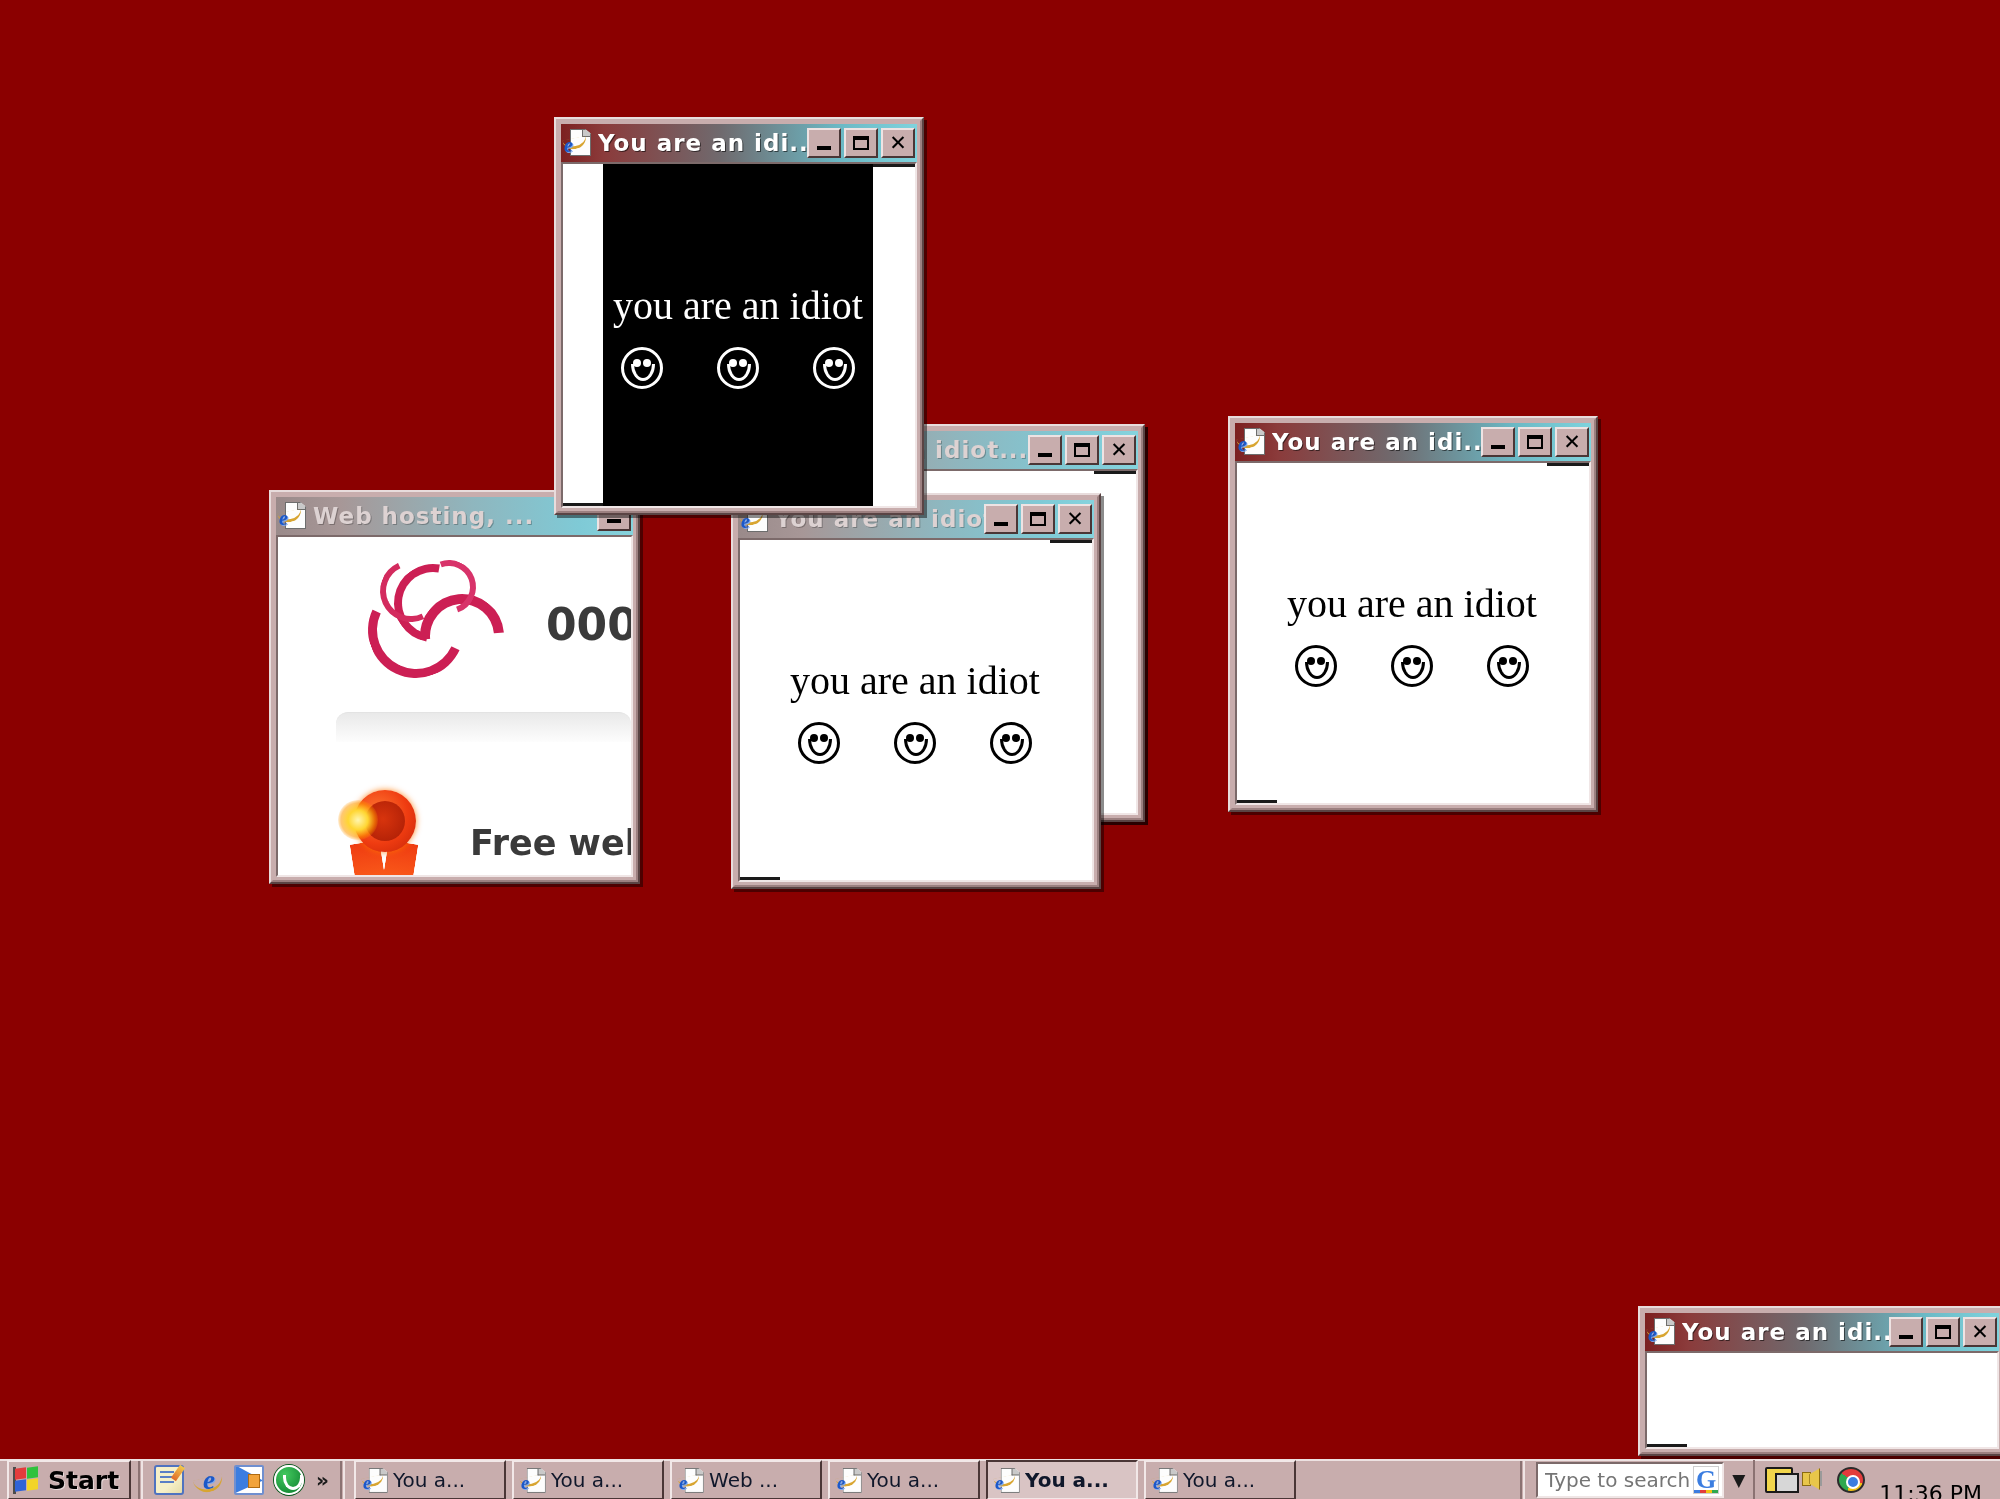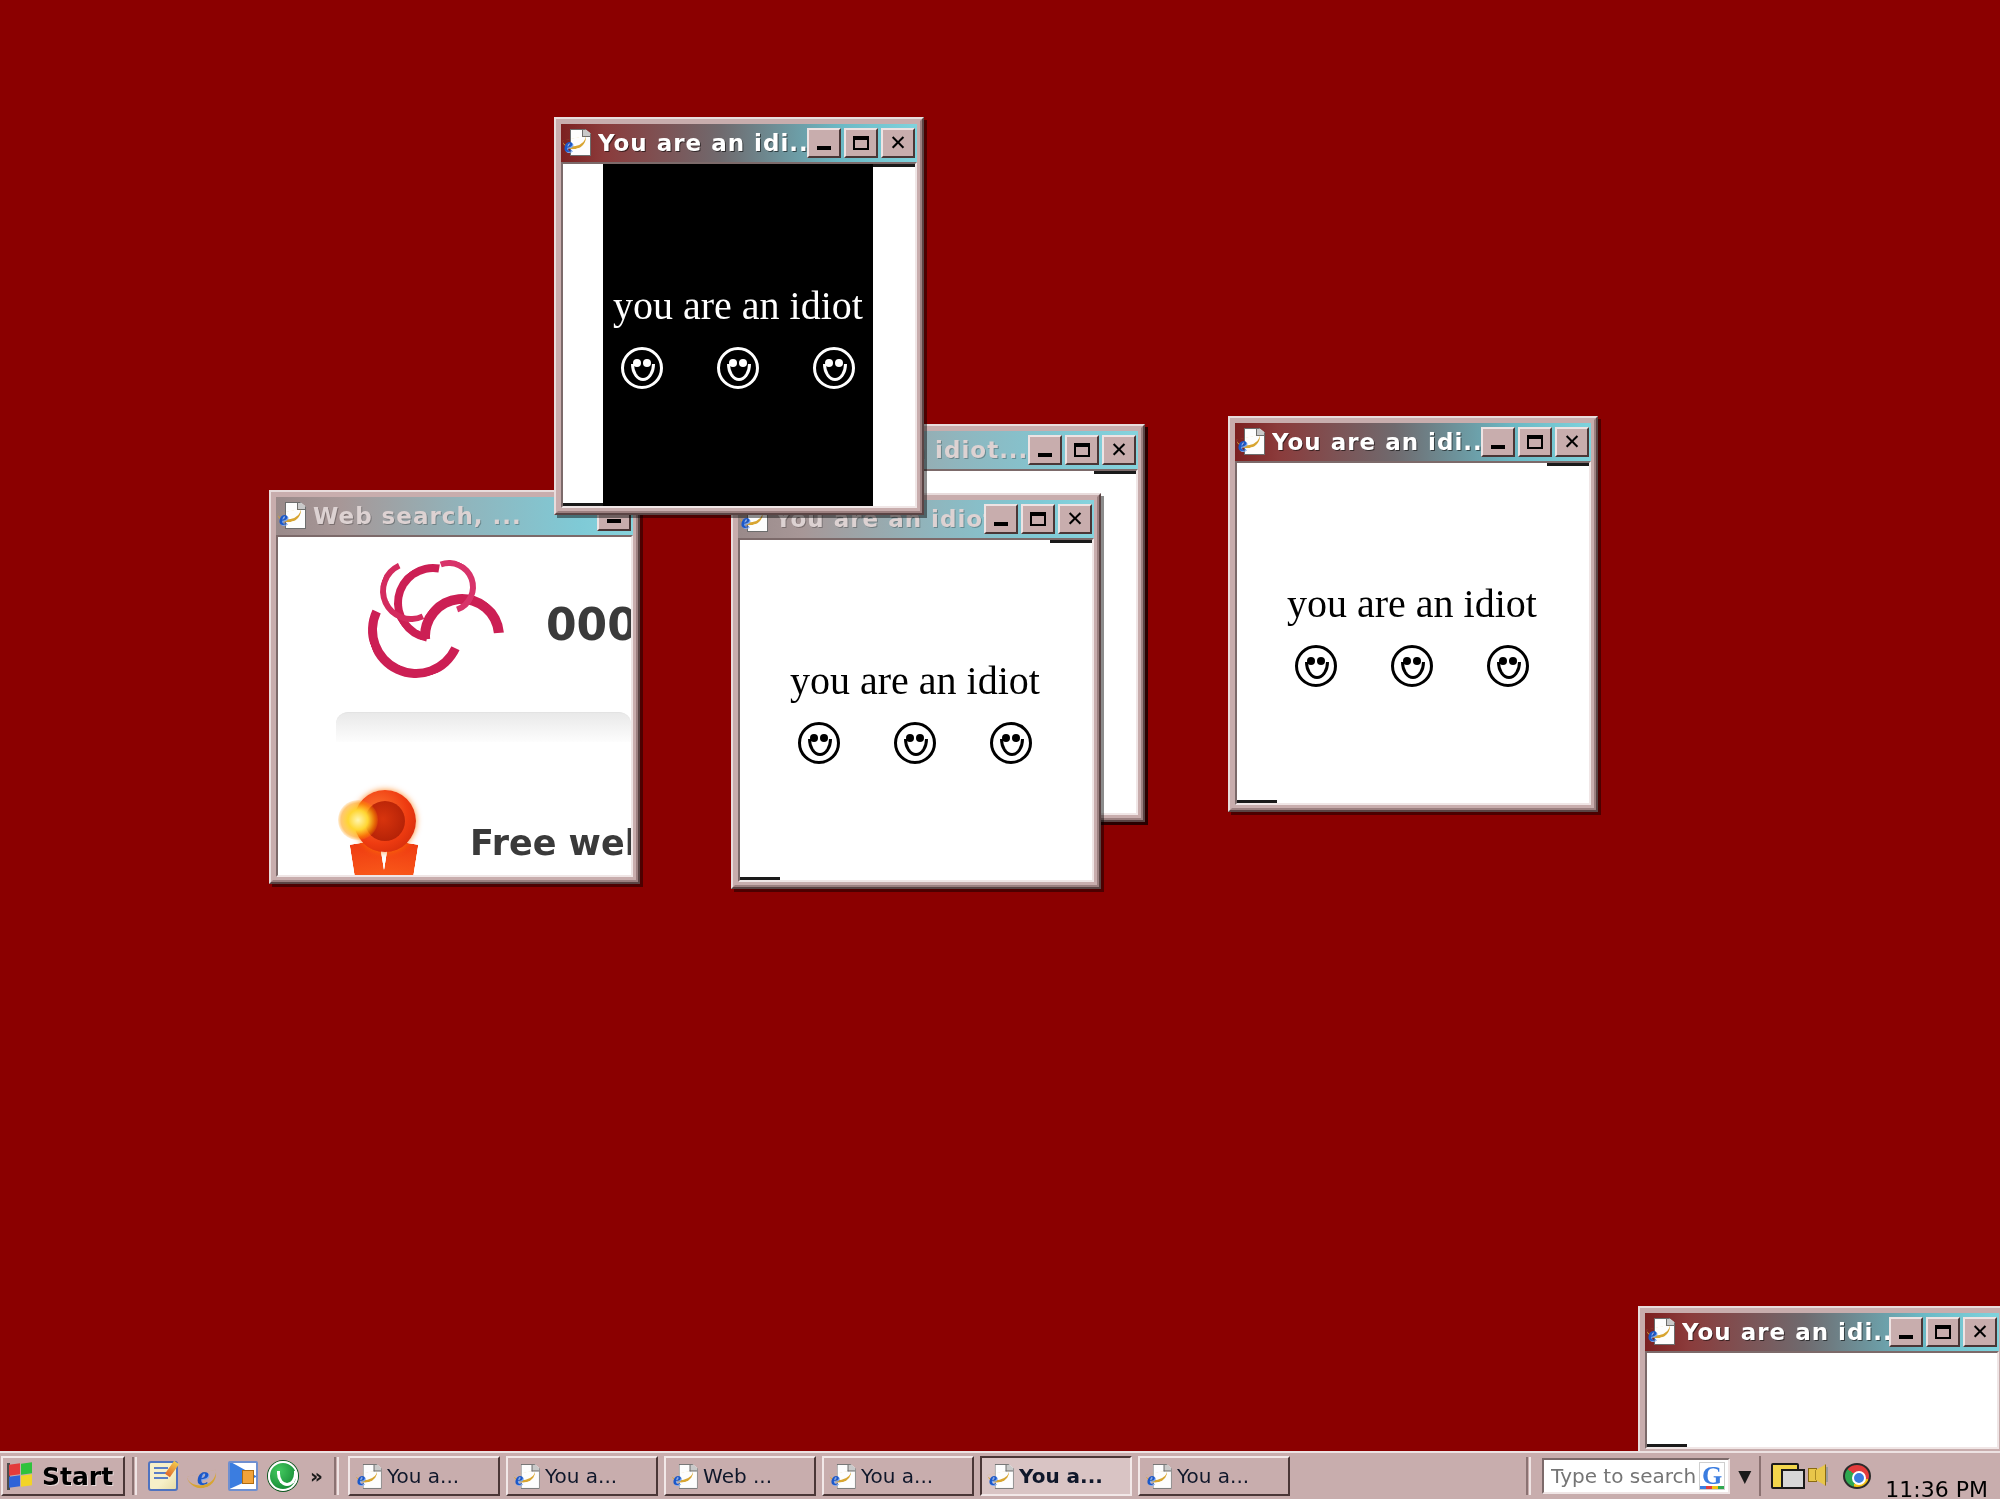--- a/index.html
+++ b/index.html
@@ -214,25 +214,25 @@
     font-family:"DejaVu Sans", sans-serif;
     font-weight:bold;
     font-size:35px;
     color:#3a3a3a;
     margin-left:36px;
     white-space:nowrap;
   }
 
   
   .taskbar {
-    position:absolute; left:0; bottom:0; width:2000px; height:48px;
+    position:absolute; left:0; bottom:0; width:2000px; height:40px;
     background:#c8adad;
     border-top:2px solid #ede2e2;
     display:flex; align-items:center;
-    padding:0 0;
+    padding:0 6px;
     z-index:500;
   }
   .start-btn {
     height:40px; margin:0 2px 0 1px;
     display:flex;align-items:center;
     padding:0 10px 0 4px;
     background:#c8adad;
     border-top:2px solid #f2e8e8;border-left:2px solid #f2e8e8;
     border-right:2px solid #4a3636;border-bottom:2px solid #4a3636;
     cursor:default;
@@ -487,21 +487,21 @@
 </div>
 
 <div class="win" style="left:269px;top:490px;width:371px;height:394px;z-index:25;">
   <div class="win-inner">
     <div class="titlebar inactive">
       <span class="ie-icon">
         <span class="page"></span>
           <span class="swoosh"></span>
           <span class="e">e</span>
       </span>
-      <span class="title-text">Web search, ...</span>
+      <span class="title-text">Web hosting, ...</span>
       <span class="btns">
         <span class="tbtn">
             <span class="min"></span>
           </span>
       </span>
     </div>
     <div class="client">
       <div class="wh-page">
         <div class="wh-head">
           <span class="wh-logo">

